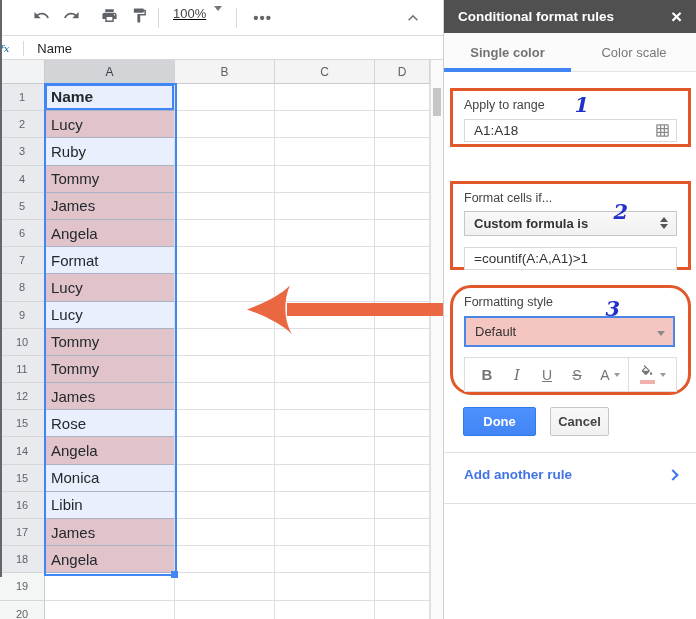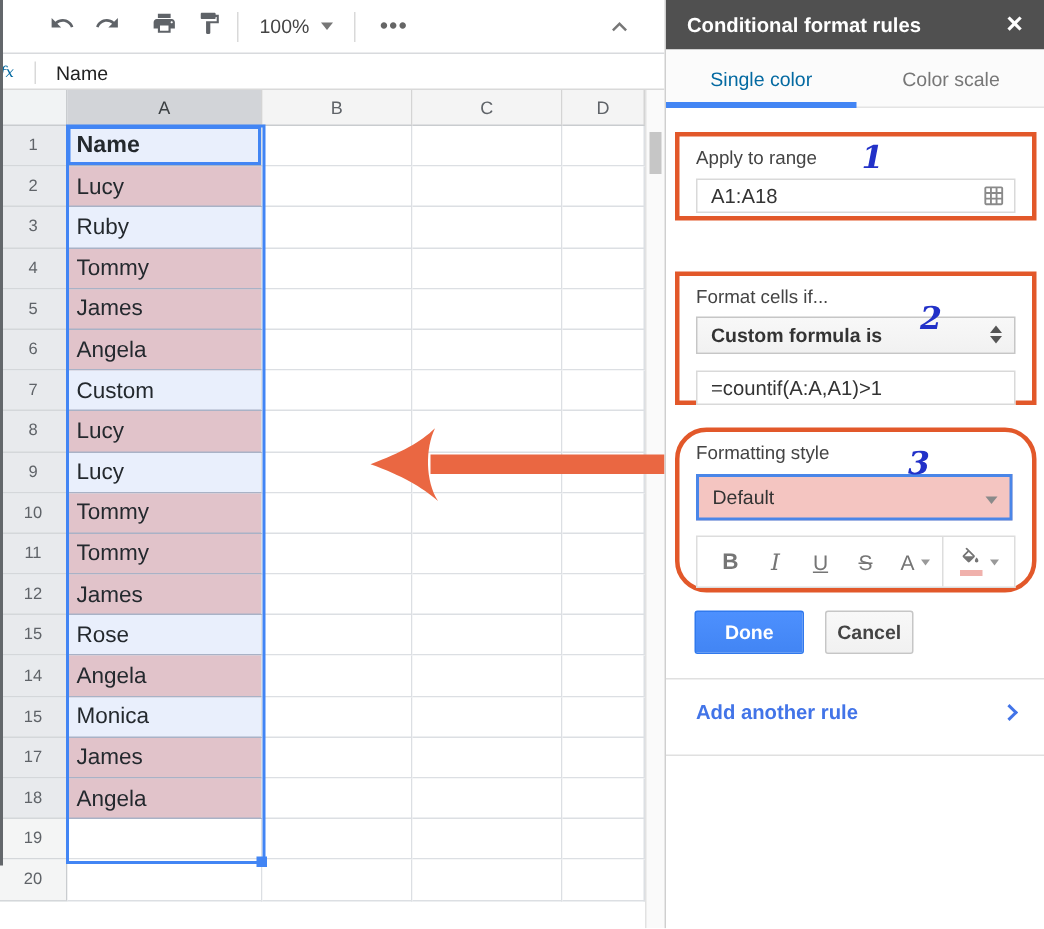--- a/index.html
+++ b/index.html
@@ -13,21 +13,21 @@
 
   
   .toolbar {
     position:absolute; left:0; top:0; width:443px; height:36px;
     background:#fff; border-bottom:1px solid #d8dadd;
     display:flex; align-items:center;
   }
   .tb-icon { width:30px; height:24px; display:flex; align-items:center; justify-content:center; cursor:pointer; }
   .tb-icon svg { width:17px; height:17px; fill:#5f6368; }
   .tb-sep { width:1px; height:20px; background:#d9d9d9; margin:0 4px; }
-  .zoom-ctl { display:flex; align-items:center; gap:8px; padding:0 10px; height:24px; cursor:pointer; }
+  .zoom-ctl { display:flex; gap:8px; padding:0 10px; height:24px; cursor:pointer;text-decoration:underline; }
   .zoom-ctl .zl { font-size:13px; color:#444; }
   .caret-down { width:0; height:0; border-left:4px solid transparent; border-right:4px solid transparent; border-top:5px solid #777; }
   .tb-more { font-size:15px; font-weight:bold; color:#666; padding:0 12px; letter-spacing:1px; cursor:pointer; line-height:10px; }
   .tb-collapse { position:absolute; right:20px; top:8px; cursor:pointer; }
   .tb-collapse svg { width:20px; height:20px; fill:#777; }
 
   
   .formula-bar {
     position:absolute; left:0; top:37px; width:443px; height:23px;
     background:#fff; border-bottom:1px solid #d9d9d9;
@@ -84,21 +84,21 @@
   
   .panel { position:absolute; left:443px; top:0; width:253px; height:619px; background:#fff; border-left:1px solid #cfcfcf; }
   .panel-header { position:absolute; left:0; top:0; width:100%; height:33px; background:#505050; display:flex; align-items:center; }
   .panel-title { color:#fff; font-weight:bold; font-size:13.5px; margin-left:14px; flex:1; }
   .panel-close { color:#fff; font-size:19px; line-height:19px; margin-right:14px; cursor:pointer; font-weight:bold; }
 
   .tabs { position:absolute; left:0; top:33px; width:100%; height:39px; background:#fbfbfb; border-bottom:1px solid #e4e4e4; display:flex; }
   .tab { display:flex; align-items:center; justify-content:center; font-size:13px; cursor:pointer; position:relative; }
   .tab.t1 { width:127px; }
   .tab.t2 { width:110px; margin-left:8px; }
-  .tab.active { font-weight:normal; color:#0369a1; }
+  .tab.active { font-weight:bold; color:#737373; }
   .tab.inactive { color:#777; }
   .tab.active::after { content:""; position:absolute; left:0; right:0; bottom:-1px; height:4px; background:#4285f4; }
 
   .sect { position:absolute; left:6px; width:241px; border:3px solid #e2582a; background:#fff; }
   .sect-label { font-size:12.5px; color:#444; margin:7px 0 0 11px; }
   .badge { position:absolute; font-family:"DejaVu Serif", serif; font-weight:bold; font-style:italic; color:#2231c8; font-size:21px; line-height:21px; }
 
   .range-input-wrap { position:relative; margin:7px 11px 0 11px; }
   .text-input {
     width:100%; height:23px; border:1px solid #d9d9d9; background:#fff;
@@ -248,21 +248,21 @@
       </div>
       <div class="g-row">
         <div class="rownum">6</div>
         <div class="cellA pink">Angela</div>
         <div class="cellBCD" style="width: 100px;"></div>
         <div class="cellBCD" style="width: 100px;"></div>
         <div class="cellBCD" style="width: 55px;"></div>
       </div>
       <div class="g-row">
         <div class="rownum">7</div>
-        <div class="cellA plain">Custom</div>
+        <div class="cellA plain">Format</div>
         <div class="cellBCD" style="width: 100px;"></div>
         <div class="cellBCD" style="width: 100px;"></div>
         <div class="cellBCD" style="width: 55px;"></div>
       </div>
       <div class="g-row">
         <div class="rownum">8</div>
         <div class="cellA pink">Lucy</div>
         <div class="cellBCD" style="width: 100px;"></div>
         <div class="cellBCD" style="width: 100px;"></div>
         <div class="cellBCD" style="width: 55px;"></div>
@@ -305,20 +305,27 @@
       <div class="g-row">
         <div class="rownum">14</div>
         <div class="cellA pink">Angela</div>
         <div class="cellBCD" style="width: 100px;"></div>
         <div class="cellBCD" style="width: 100px;"></div>
         <div class="cellBCD" style="width: 55px;"></div>
       </div>
       <div class="g-row">
         <div class="rownum">15</div>
         <div class="cellA plain">Monica</div>
+        <div class="cellBCD" style="width: 100px;"></div>
+        <div class="cellBCD" style="width: 100px;"></div>
+        <div class="cellBCD" style="width: 55px;"></div>
+      </div>
+      <div class="g-row">
+        <div class="rownum">16</div>
+        <div class="cellA plain">Libin</div>
         <div class="cellBCD" style="width: 100px;"></div>
         <div class="cellBCD" style="width: 100px;"></div>
         <div class="cellBCD" style="width: 55px;"></div>
       </div>
       <div class="g-row">
         <div class="rownum">17</div>
         <div class="cellA pink">James</div>
         <div class="cellBCD" style="width: 100px;"></div>
         <div class="cellBCD" style="width: 100px;"></div>
         <div class="cellBCD" style="width: 55px;"></div>

